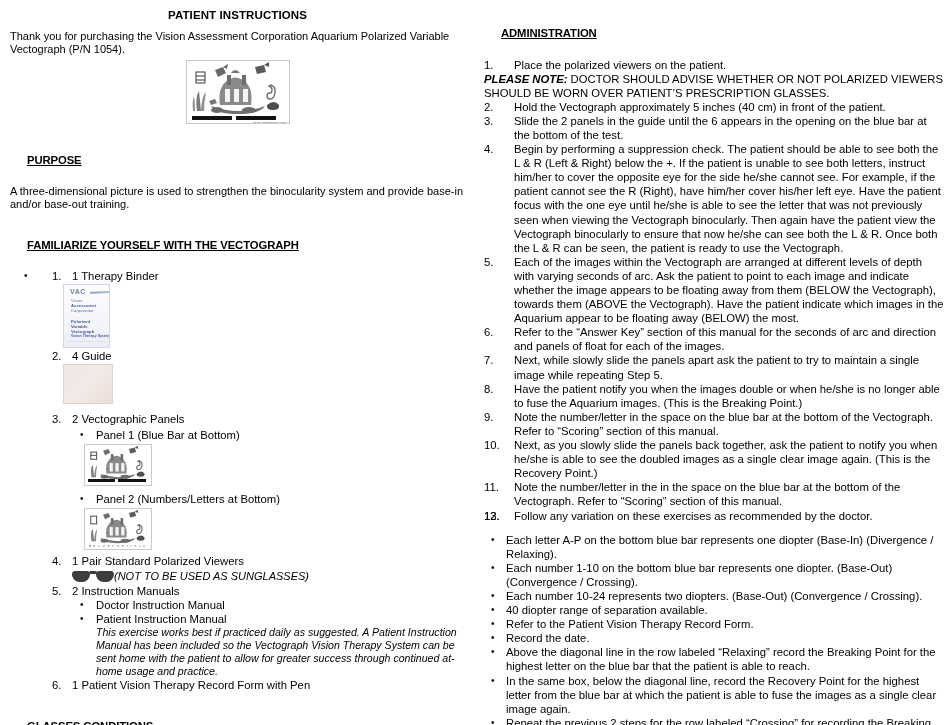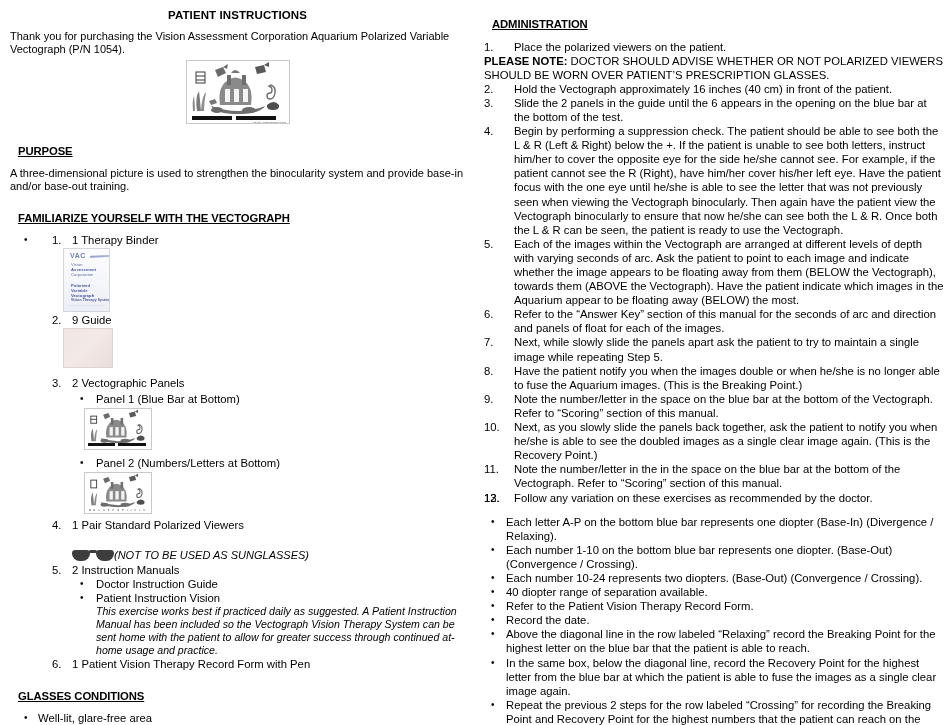--- a/index.html
+++ b/index.html
@@ -45,21 +45,21 @@
   }
   .para {
     font-size: 11px;
     line-height: 13px;
     margin: 0 0 4px 0;
   }
   .sec-head {
     font-size: 11.3px;
     font-weight: bold;
     text-decoration: underline;
-    margin: 8px;
+    margin: 17px;
     line-height: 14.5px;
     letter-spacing: -0.1px;
   }
   
   ul.bul, ol.num {
     margin: 0;
     padding: 0;
     list-style: none;
   }
   li.row {
@@ -121,21 +121,21 @@
     position: absolute;
     left: 7px;
     top: 0;
     font-size: 10px;
     line-height: 14.1px;
   }
   .note-line {
     font-size: 11.3px;
     line-height: 14.1px;
   }
-  .note-line b { font-weight: bold; }
+  .note-line b { font-weight: bold; font-style: italic; }
   .italic-block {
     font-style: italic;
     font-size: 10.6px;
     line-height: 13px;
     padding-left: 86px;
   }
   .caps-ital {
     font-style: italic;
     font-weight: normal;
   }
@@ -332,21 +332,21 @@
         <span class="ln b" style="top:39px;">Variable</span>
         <span class="ln b" style="top:44px;">Vectograph</span>
         <span class="ln b" style="top:49px; font-size:3.4px;">Vision Therapy System</span>
         <span class="foot"></span>
       </div>
     </div>
 
     <ol class="num num1" style="margin-top:1px;">
       <li class="row">
         <span class="mk">2.</span>
-        <span>9 Guide</span>
+        <span>4 Guide</span>
       </li>
     </ol>
     <div style="padding-left:53px; margin-top:1px;">
       <div class="guide" style="width:48px; height:38px;"></div>
     </div>
 
     <div class="sp8"></div>
 
     <ol class="num num1">
       <li class="row">
@@ -423,43 +423,43 @@
       </div>
     </div>
 
     <ol class="num num1" style="margin-top:4px;">
       <li class="row">
         <span class="mk">4.</span>
         <span>1 Pair Standard Polarized Viewers</span>
       </li>
     </ol>
 
-    <div style="padding-left:62px; margin-top:15px; font-size:11px; line-height:14px;">
+    <div style="padding-left:62px; margin-top:0; font-size:11px; line-height:14px;">
       <span class="glasses">
         <span class="lens left"></span>
         <span class="lens right"></span>
         <span class="bridge"></span>
       </span><span class="caps-ital">(NOT TO BE USED AS SUNGLASSES)</span>
     </div>
 
     <ol class="num num1" style="margin-top:1px;">
       <li class="row">
         <span class="mk">5.</span>
         <span>2 Instruction Manuals</span>
       </li>
     </ol>
 
     <ul class="bul bul2">
       <li class="row">
         <span class="mk">•</span>
-        <span>Doctor Instruction Guide</span>
-      </li>
-      <li class="row">
-        <span class="mk">•</span>
-        <span>Patient Instruction Vision</span>
+        <span>Doctor Instruction Manual</span>
+      </li>
+      <li class="row">
+        <span class="mk">•</span>
+        <span>Patient Instruction Manual</span>
       </li>
     </ul>
     <div class="italic-block">This exercise works best if practiced daily as suggested.  A Patient Instruction Manual has been included so the Vectograph Vision Therapy System can be sent home with the patient to allow for greater success through continued at-home usage and practice.</div>
 
     <ol class="num num1">
       <li class="row">
         <span class="mk">6.</span>
         <span>1 Patient Vision Therapy Record Form with Pen</span>
       </li>
     </ol>
@@ -488,21 +488,21 @@
         <span class="mk">1.</span>
         <span>Place the polarized viewers on the patient.</span>
       </li>
     </ol>
 
     <div class="note-line"><b>PLEASE NOTE:</b><span> DOCTOR SHOULD ADVISE WHETHER OR NOT POLARIZED VIEWERS SHOULD BE WORN OVER PATIENT’S PRESCRIPTION GLASSES.</span></div>
 
     <ol class="num numR">
       <li class="row">
         <span class="mk">2.</span>
-        <span>Hold the Vectograph approximately 16 inches (40 cm) in front of the patient.</span>
+        <span>Hold the Vectograph approximately 5 inches (40 cm) in front of the patient.</span>
       </li>
       <li class="row">
         <span class="mk">3.</span>
         <span>Slide the 2 panels in the guide until the 6 appears in the opening on the blue bar at the bottom of the test.</span>
       </li>
       <li class="row">
         <span class="mk">4.</span>
         <span>Begin by performing a suppression check.  The patient should be able to see both the L &amp; R (Left &amp; Right) below the +.  If the patient is unable to see both letters, instruct him/her to cover the opposite eye for the side he/she cannot see. For example, if the patient cannot see the R (Right), have him/her cover his/her left eye.  Have the patient focus with the one eye until he/she is able to see the letter that was not previously seen when viewing the Vectograph binocularly. Then again have the patient view the Vectograph binocularly to ensure that now he/she can see both the L &amp; R.  Once both the L &amp; R can be seen, the patient is ready to use the Vectograph.</span>
       </li>
       <li class="row">

